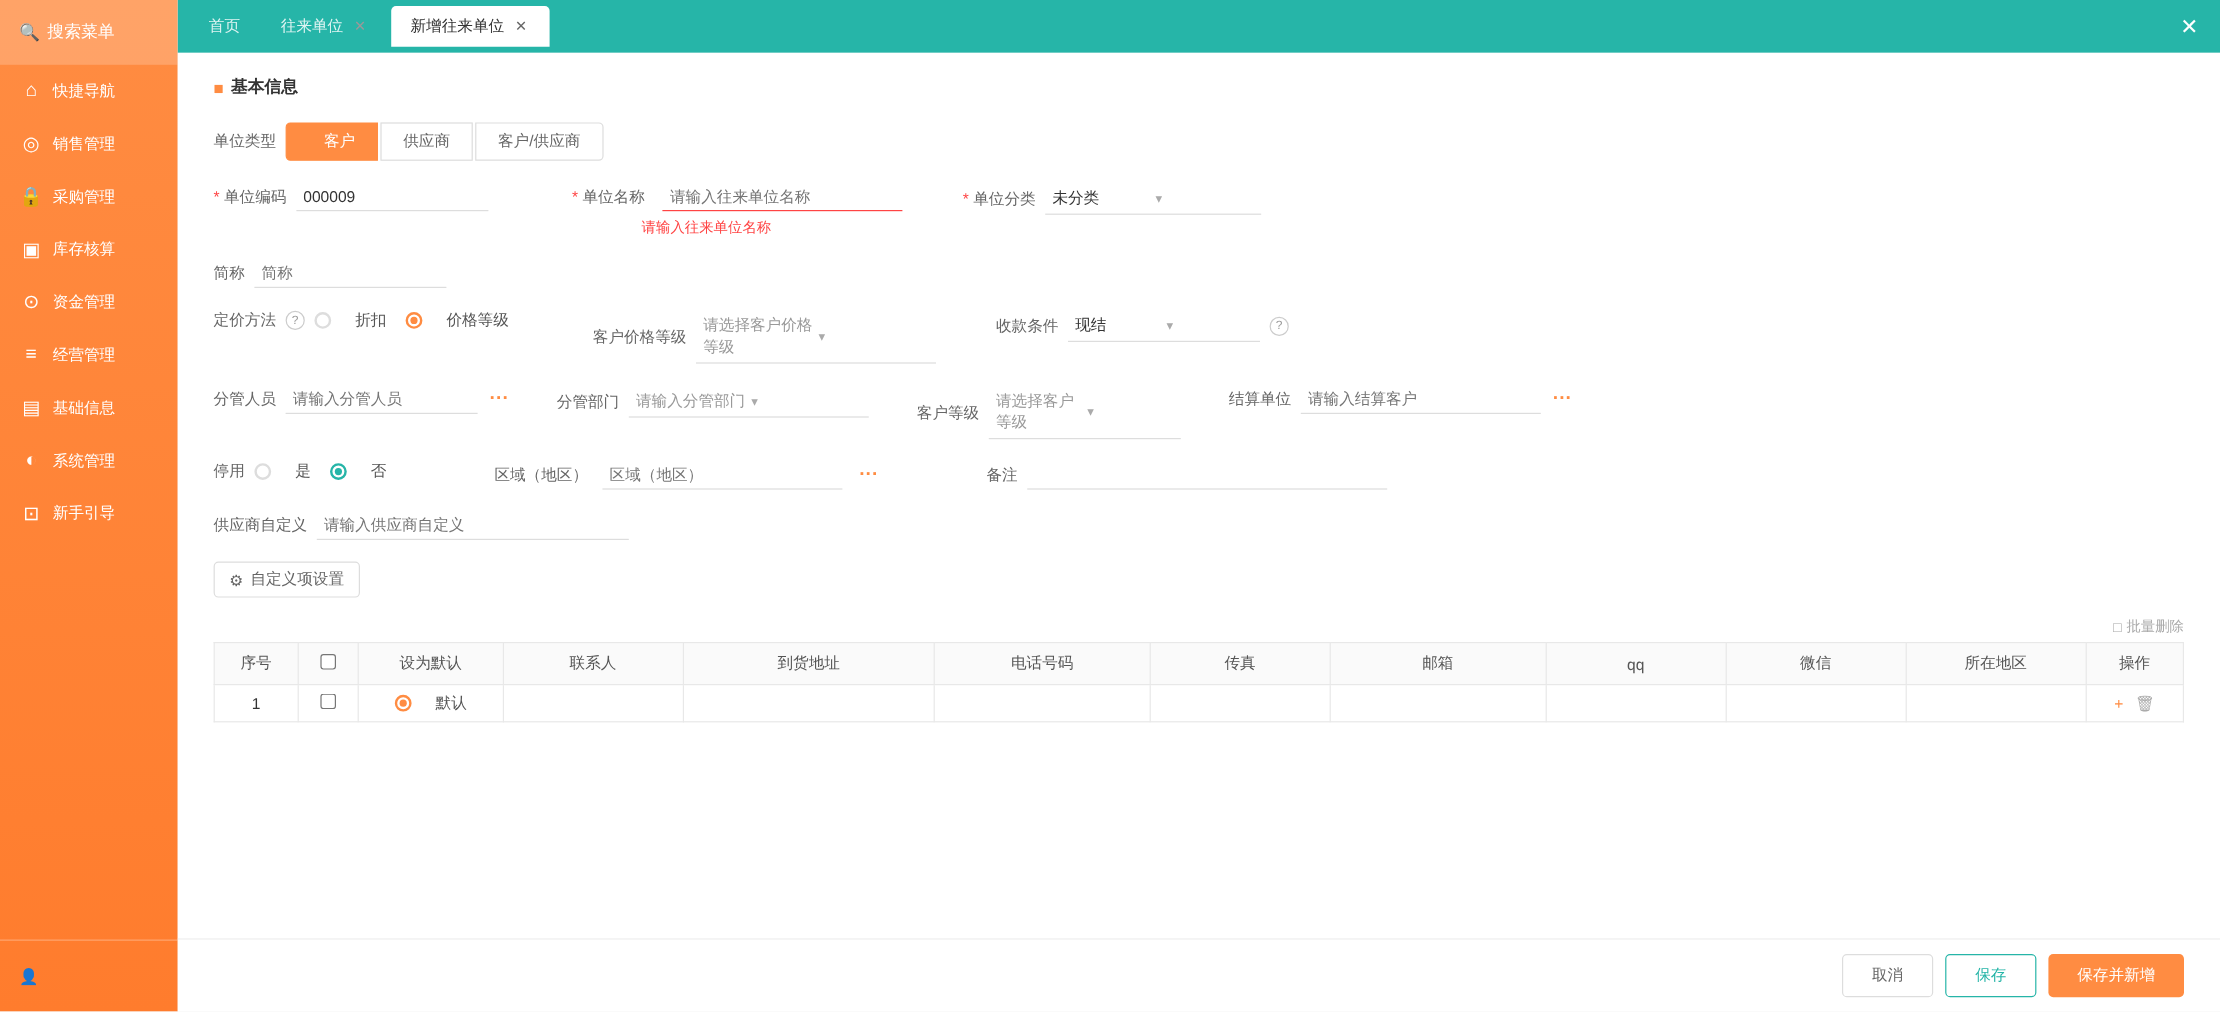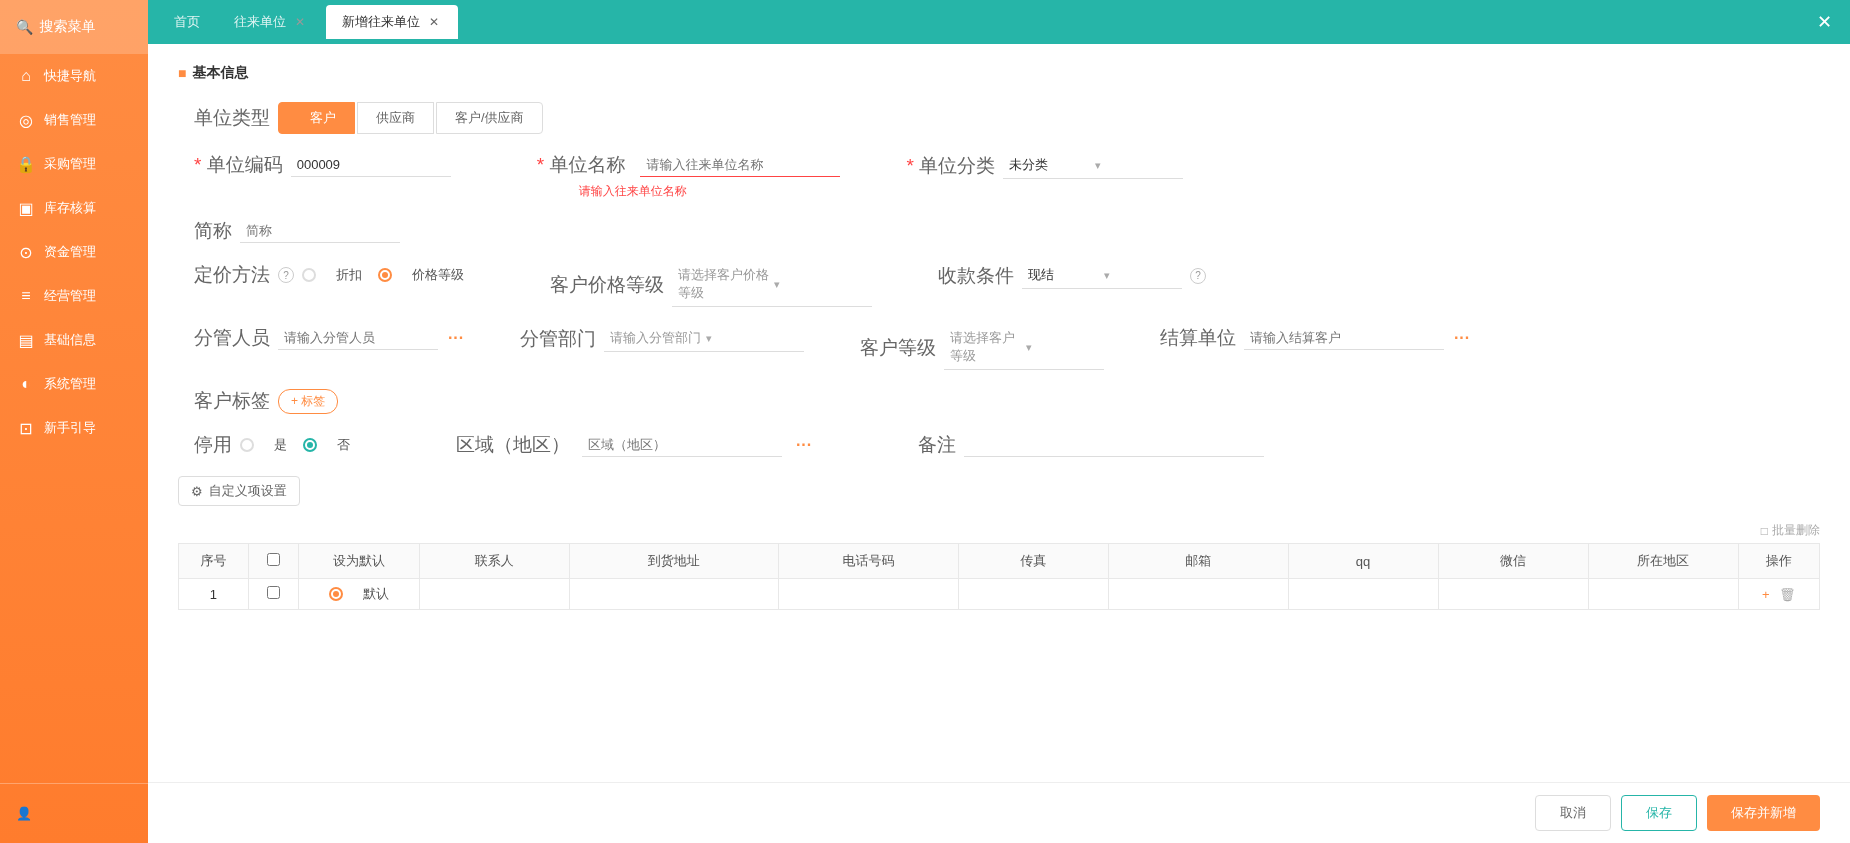--- a/index.html
+++ b/index.html
@@ -150,22 +150,21 @@
       gap: 10px;
     }
     .form-field {
       display: flex;
       align-items: center;
       gap: 8px;
     }
     .form-label {
       color: #666;
       white-space: nowrap;
-      font-size: 19px;
-      margin-left: 16px;
+      font-size: 13px;
     }
     .form-label.required::before {
       content: '* ';
       color: #f44;
     }
     .form-input {
       border: none;
       border-bottom: 1px solid #ddd;
       padding: 4px 6px;
       font-size: 13px;
@@ -543,26 +542,20 @@
           <span class="chevron">▾</span>
         </div>
       </div>
       <div class="form-field" style="margin-left:30px;">
         <span class="form-label">结算单位</span>
         <input class="form-input wide" type="text" placeholder="请输入结算客户" style="">
         <span class="dots-btn">···</span>
       </div>
     </div>
 
-    <div class="form-row">
-      <div class="form-field">
-        <span class="form-label">客户标签</span>
-        <button class="tag-btn">+ 标签</button>
-      </div>
-    </div>
 
     <div class="form-row">
       <div class="form-field">
         <span class="form-label">停用</span>
         <div class="radio-group">
           <div class="radio-item">
             <div class="radio-circle"></div>
             <span>是</span>
           </div>
           <div class="radio-item">
@@ -575,20 +568,26 @@
         <span class="form-label">区域（地区）</span>
         <input class="form-input wide" type="text" placeholder="区域（地区）" style="">
         <span class="dots-btn">···</span>
       </div>
       <div class="form-field" style="margin-left:80px;">
         <span class="form-label">备注</span>
         <input class="form-input wide" type="text" style="width: 300px;">
       </div>
     </div>
 
+    <div class="form-row">
+      <div class="form-field">
+        <span class="form-label">供应商自定义</span>
+        <input class="form-input" type="text" style="width: 260px;" placeholder="请输入供应商自定义">
+      </div>
+    </div>
 
     <button class="custom-settings-btn">
       <span>⚙</span>
       <span>自定义项设置</span>
     </button>
 
     <div class="batch-delete">
       <span>□</span>
       <span>批量删除</span>
     </div>

